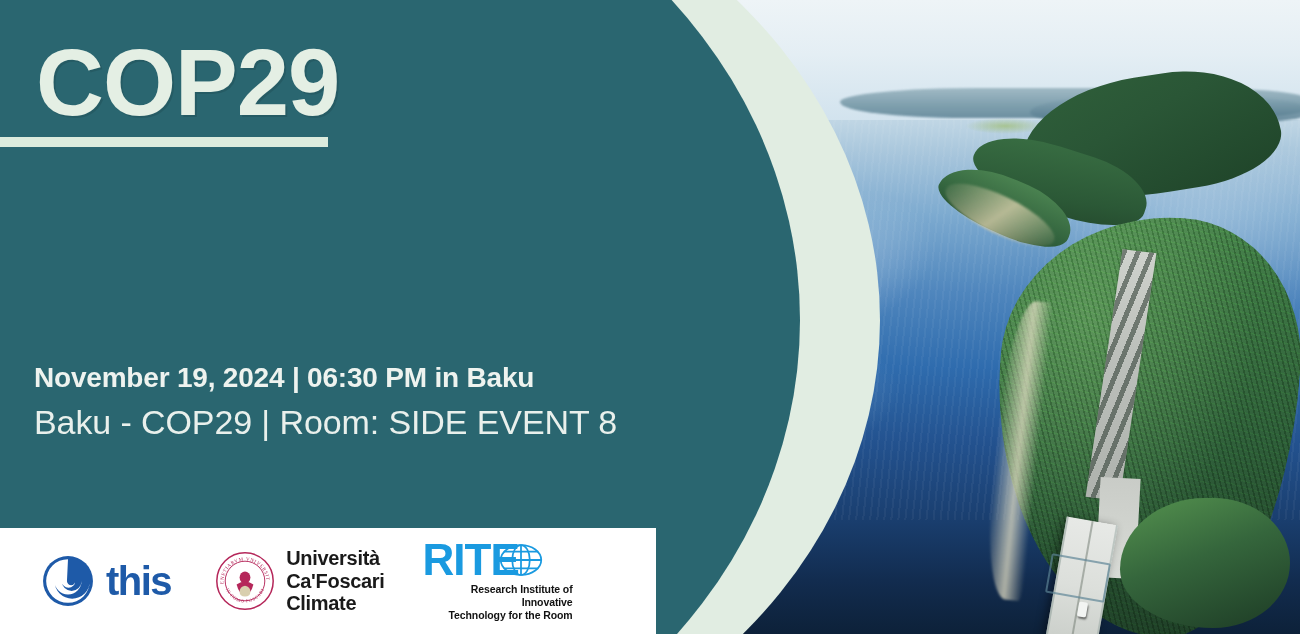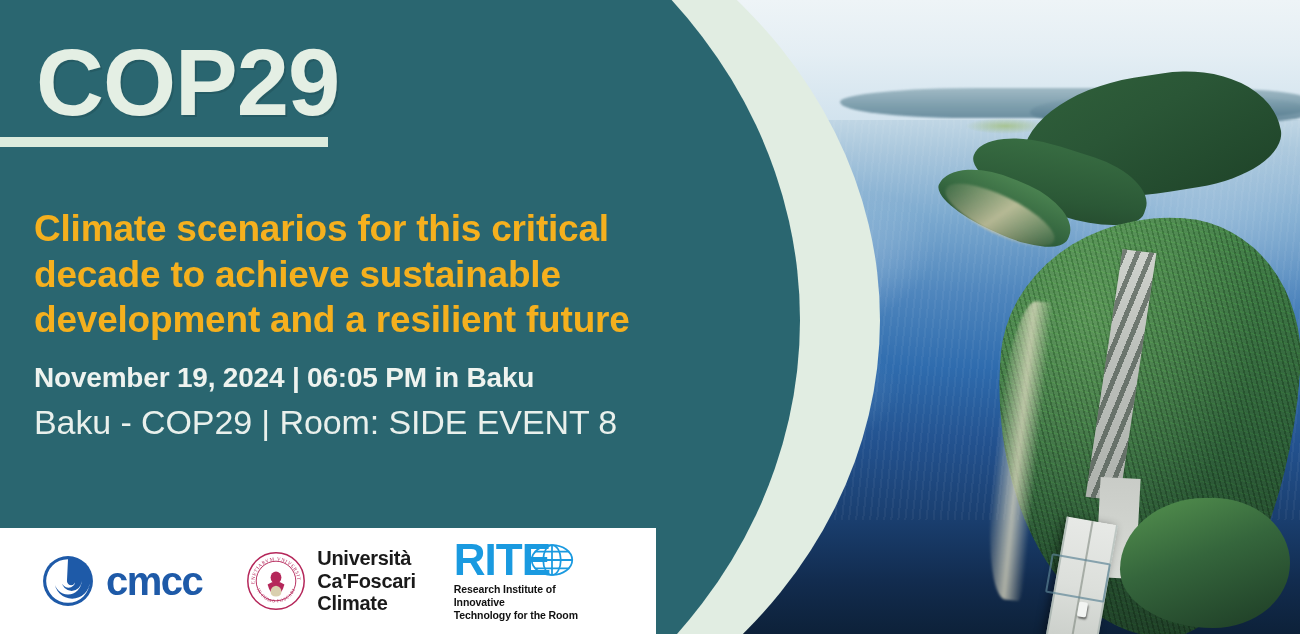--- a/index.html
+++ b/index.html
@@ -259,21 +259,21 @@
   .logo-rite { margin-left:38px; display:block; }
   .rite-top { display:flex; align-items:center; }
   .rite-word {
     font-size:44px; font-weight:700; color:#1a9ae0;
     letter-spacing:-1px; line-height:.9;
     font-family:"Liberation Sans", sans-serif;
   }
   .rite-globe { width:44px; height:38px; margin-left:-20px; }
   .rite-tag {
     margin-top:3px; font-size:10.5px; font-weight:700;
-    color:#111; line-height:1.25; text-align:left;
+    color:#111; line-height:1.25; text-align:right;
     width:150px; letter-spacing:-.1px;
   }
 </style>
 </head>
 <body>
 
 <div class="stage">
 
   <div class="photo">
     <div class="photo-inner">
@@ -317,35 +317,34 @@
   <div class="mint-arc"></div>
   <div class="teal-arc"></div>
   <div class="teal-slab"></div>
 
   <div class="content">
 
     <div class="cop-title">COP29</div>
 
     <div class="cop-rule"></div>
 
-    <div class="headline">Climate scenarios for this critical decade to achieve sustainable development and a resilient future</div>
-
-    <div class="date-line">November 19, 2024 | 06:05 PM in Baku</div>
+
+    <div class="date-line">November 19, 2024 | 06:30 PM in Baku</div>
 
     <div class="venue-line">Baku - COP29 | Room: SIDE EVENT 8</div>
   </div>
 
   <div class="logobar">
 
     <div class="logo logo-cmcc">
       <svg class="cmcc-mark" viewBox="0 0 100 100">
         <circle cx="50" cy="50" r="48" fill="#1e5aa8"></circle>
         <path d="M50 8 A42 42 0 1 0 92 50 A34 34 0 0 1 24 50 A26 26 0 0 0 76 50 A19 19 0 0 1 38 50 A13 13 0 0 0 64 50 A8 8 0 0 1 48 50" fill="#ffffff"></path>
       </svg>
-      <div class="cmcc-word">cmcc</div>
+      <div class="cmcc-word">this</div>
     </div>
 
     <div class="logo logo-cafoscari">
       <svg class="caf-seal" viewBox="0 0 100 100">
         <defs>
           <path id="arcTop" d="M14,52 A36,36 0 0 1 86,52" fill="none"></path>
           <path id="arcBot" d="M16,52 A34,34 0 0 0 84,52" fill="none"></path>
         </defs>
         <circle cx="50" cy="50" r="47" fill="none" stroke="#b5275a" stroke-width="2.5"></circle>
         <circle cx="50" cy="50" r="33" fill="none" stroke="#b5275a" stroke-width="1.6"></circle>

